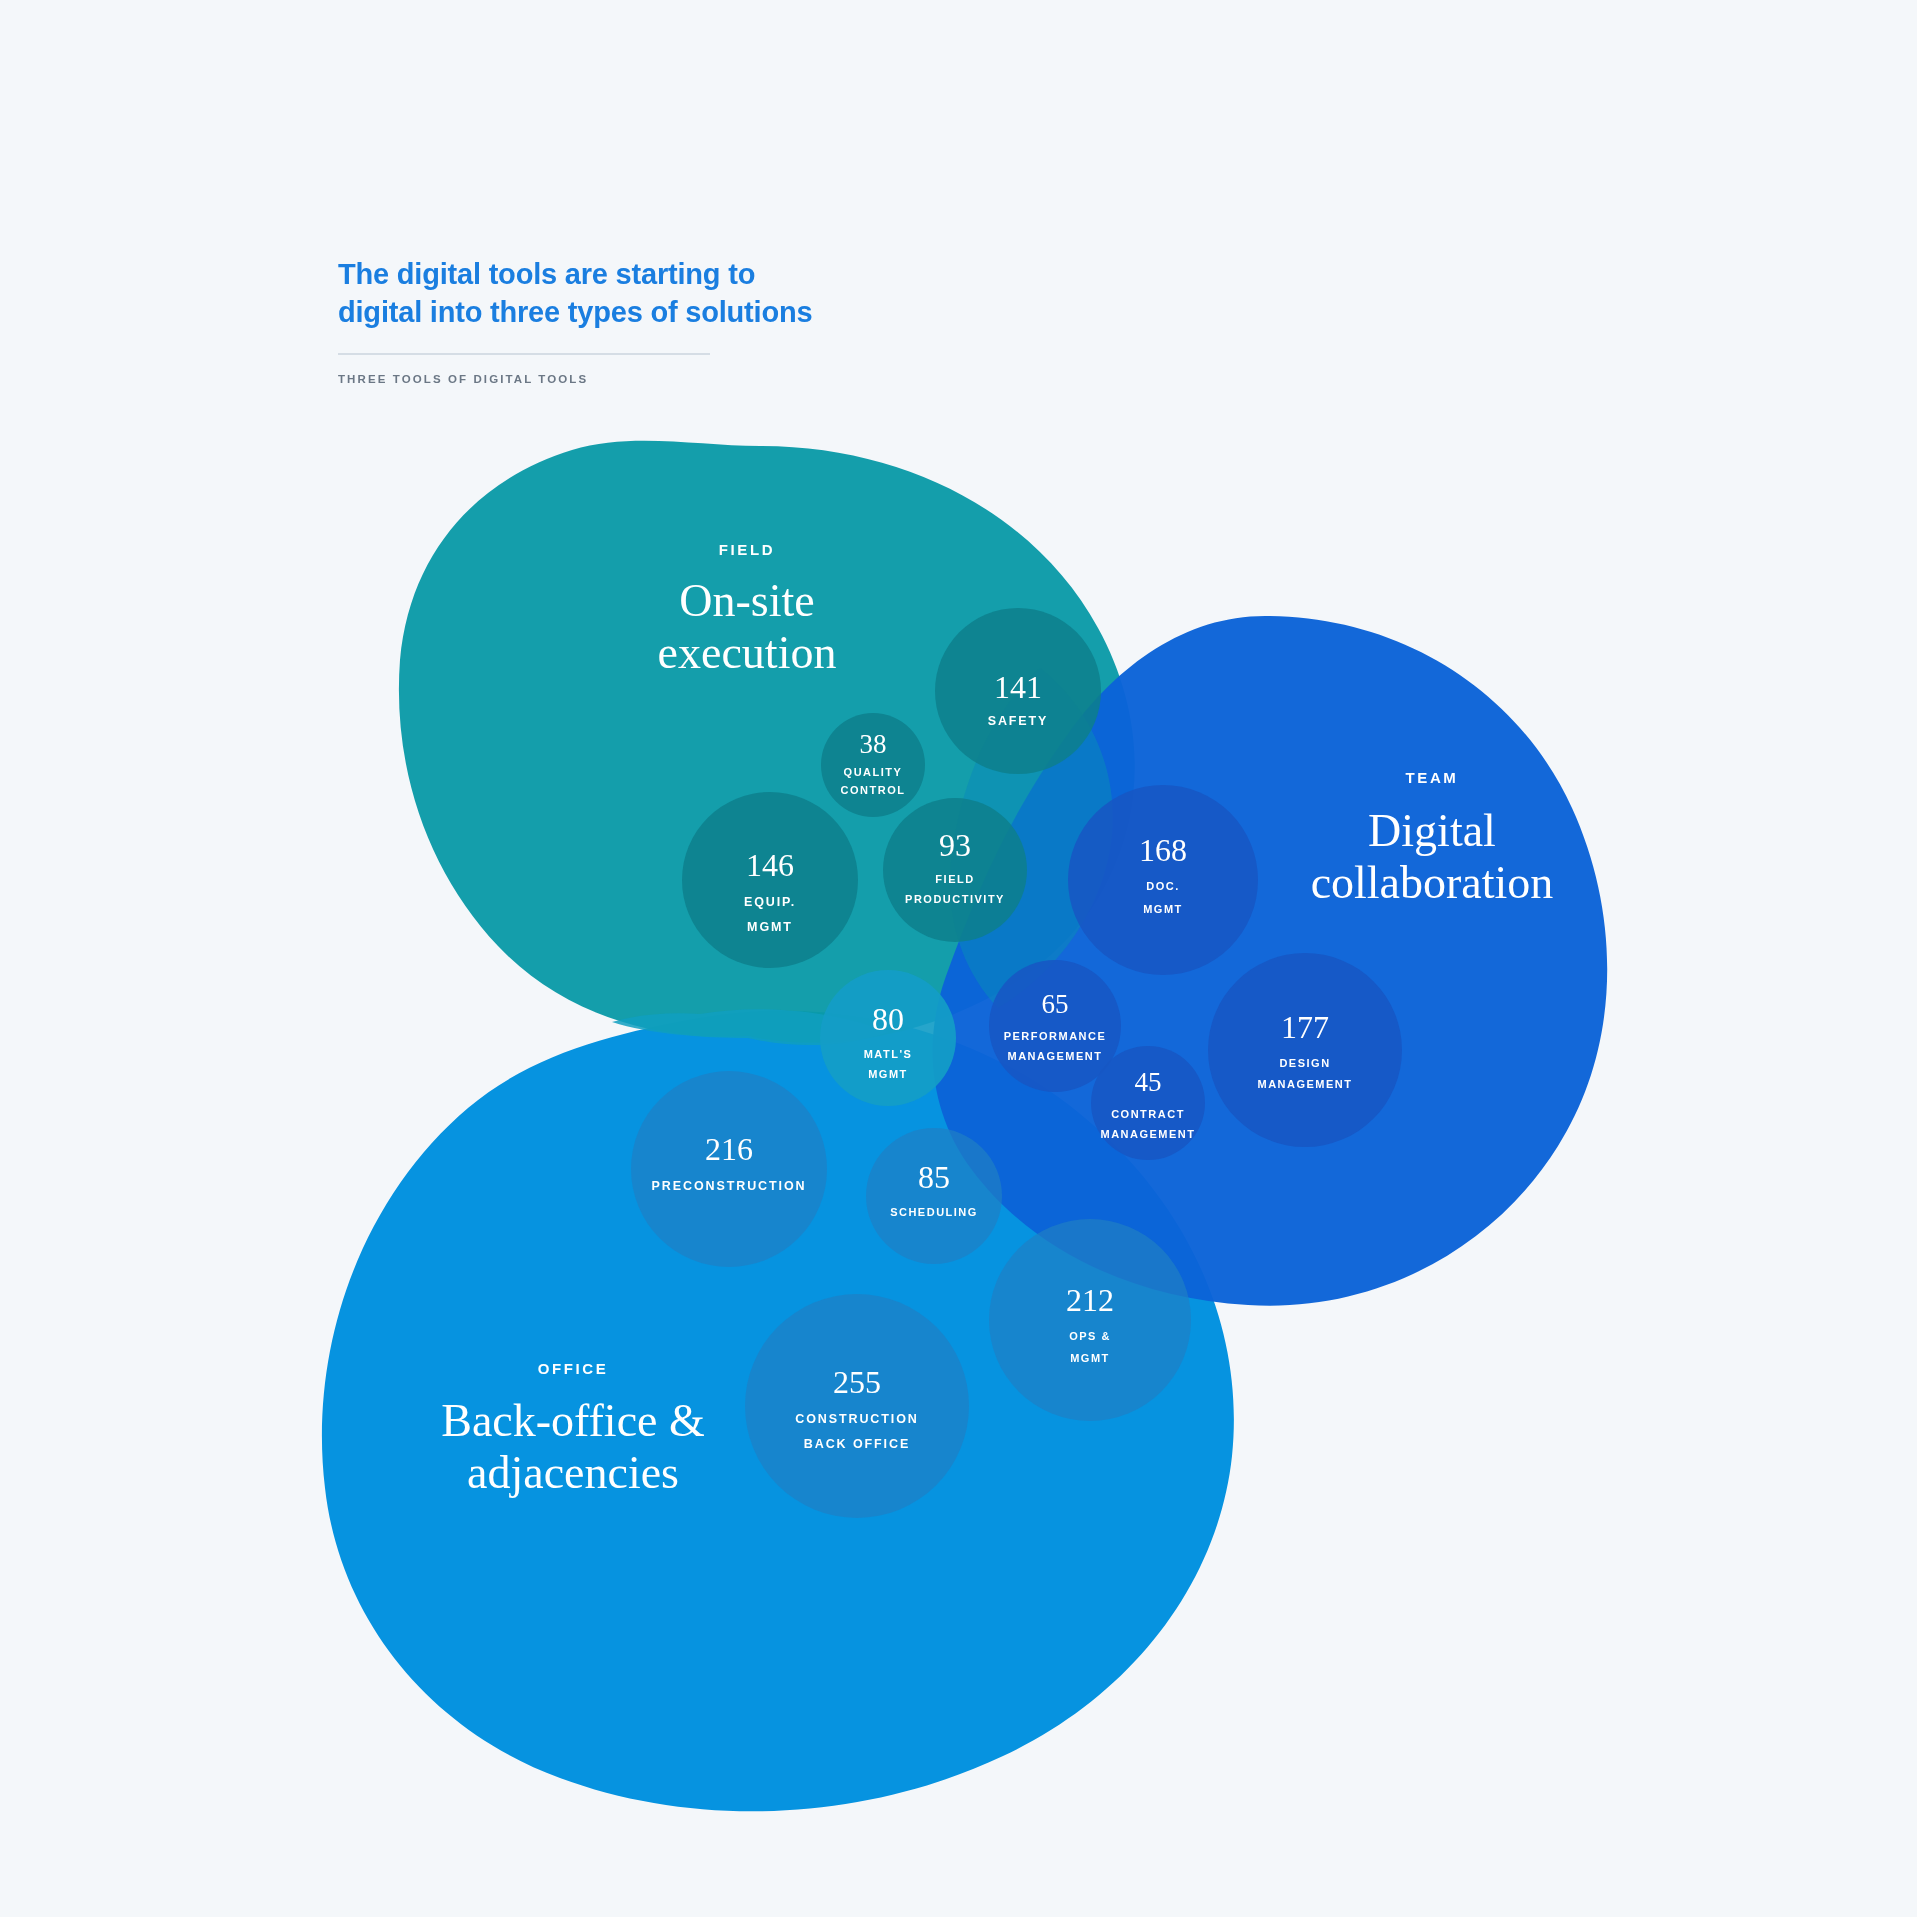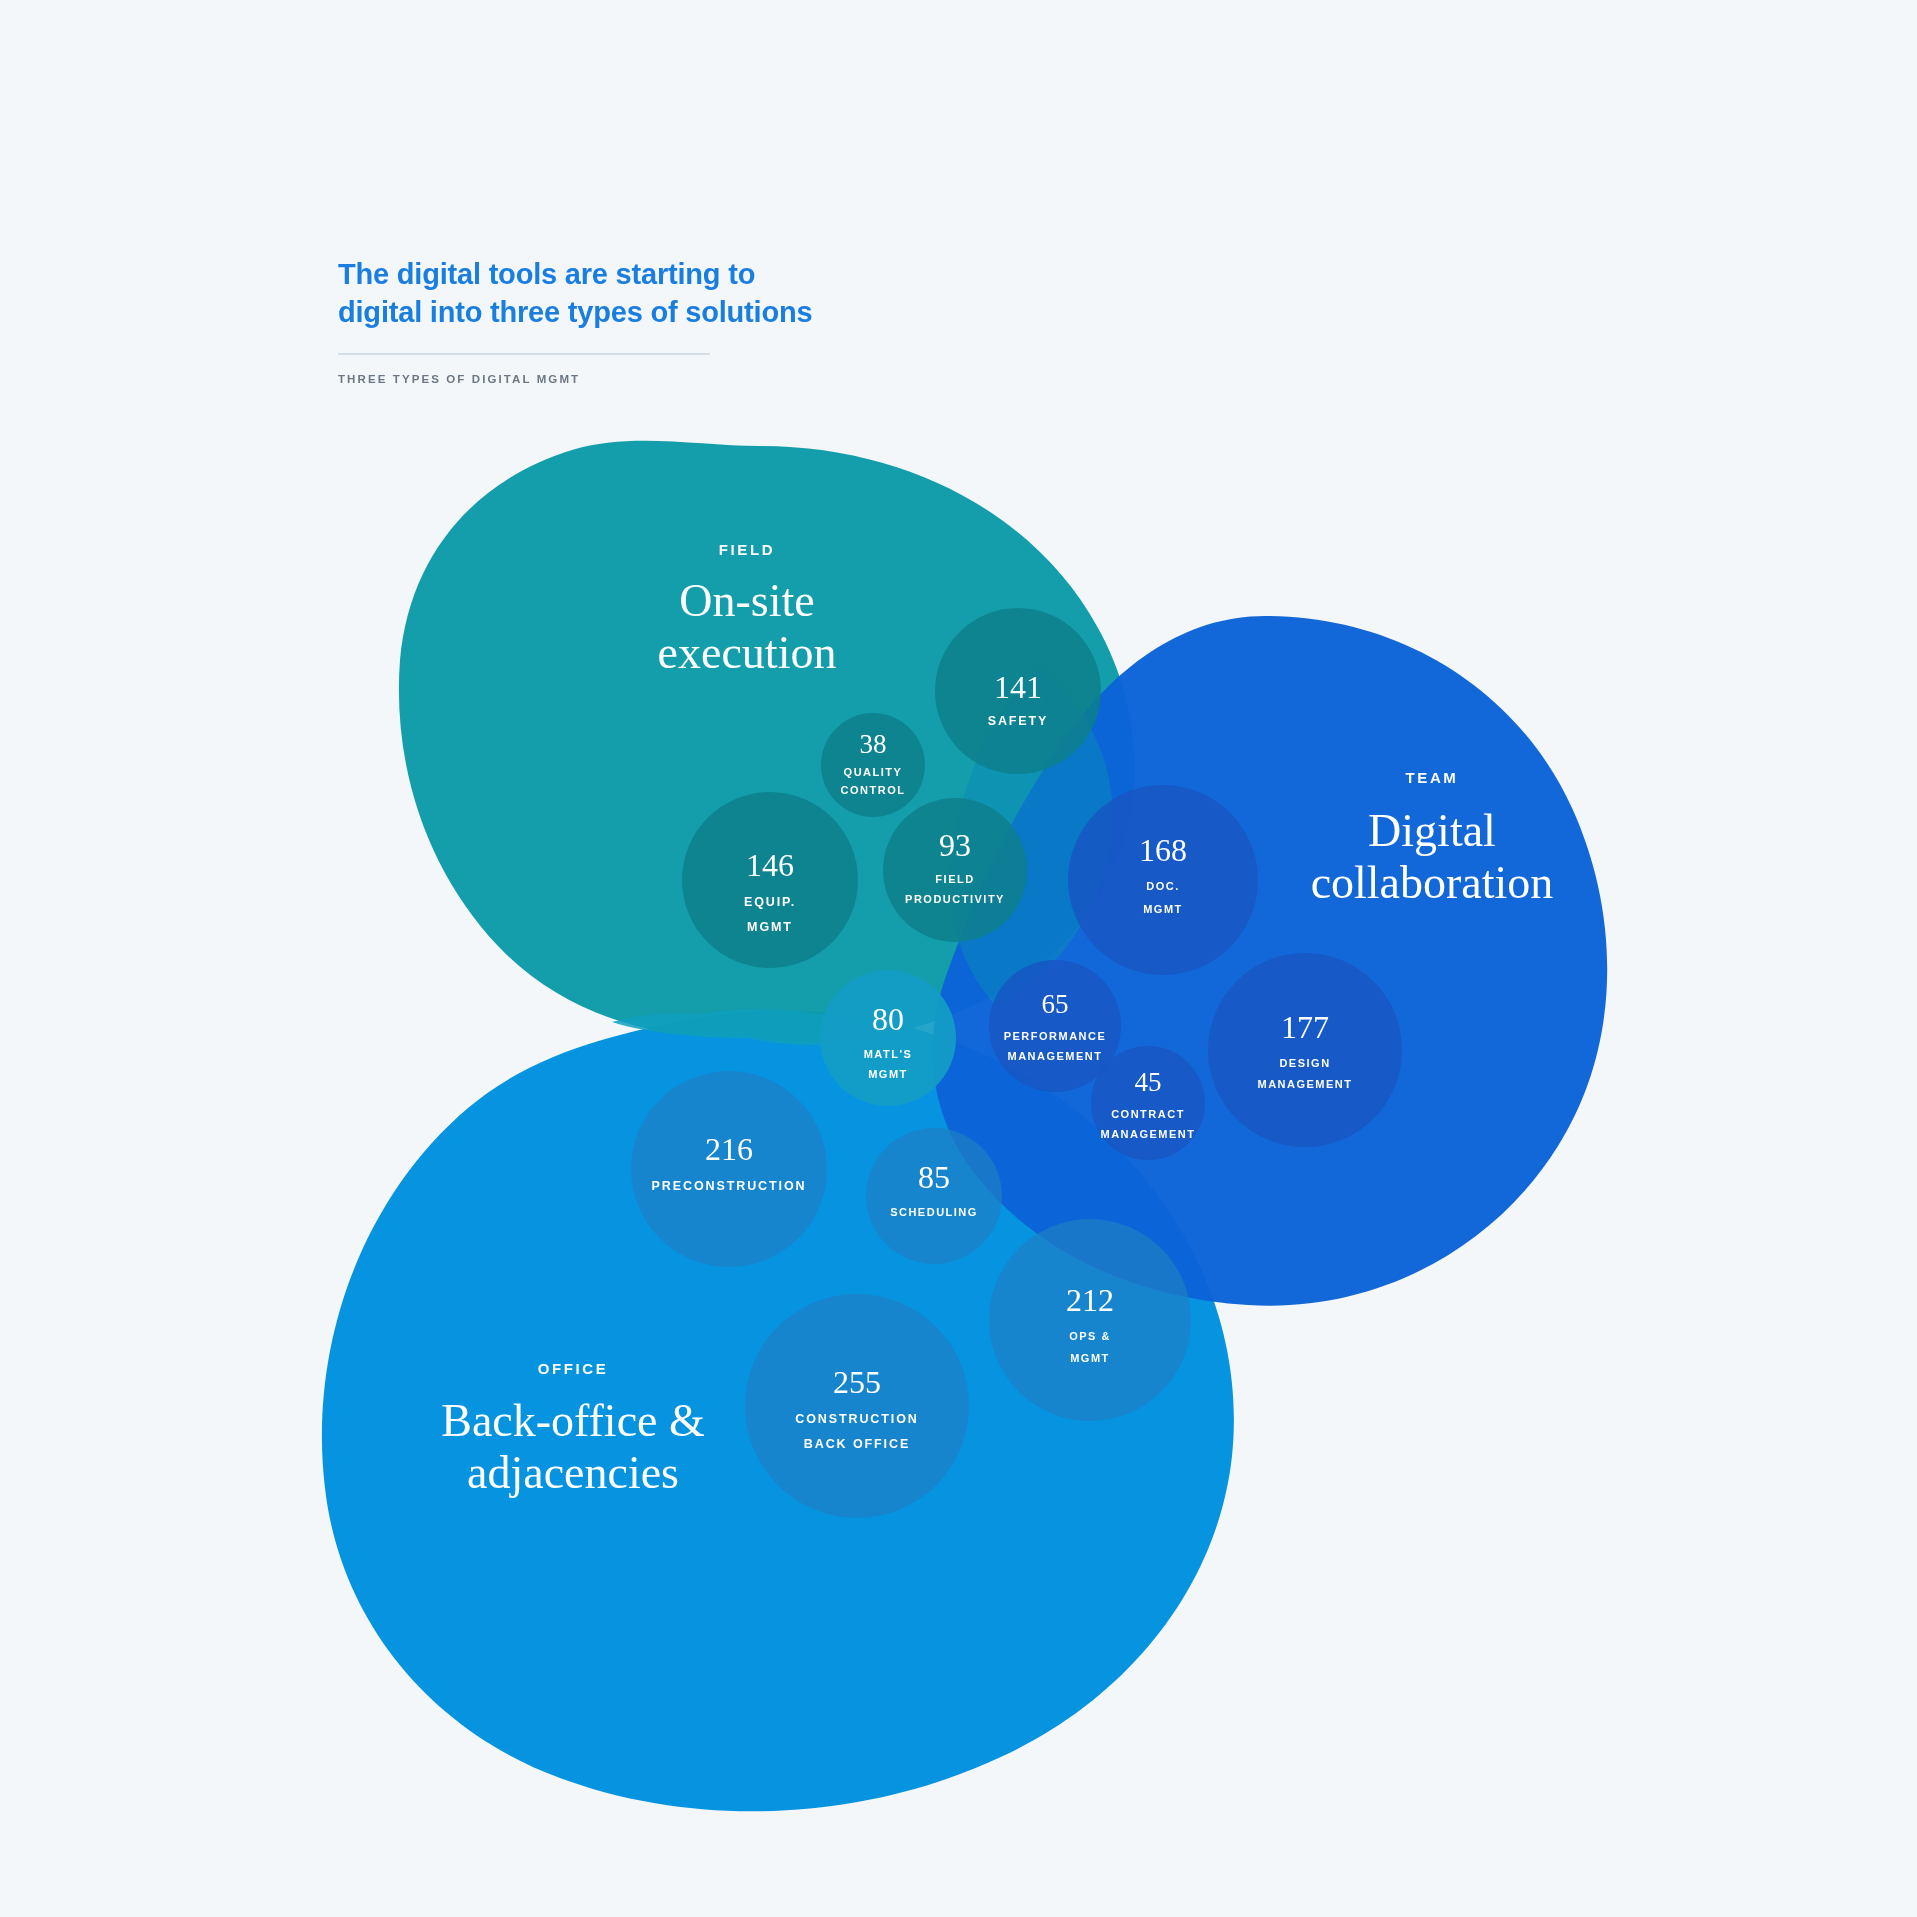--- a/index.html
+++ b/index.html
@@ -56,21 +56,21 @@
 <body>
 
 <div id="stage">
 
   <div class="header">
     <h1>
       <span>The digital tools are starting to</span><br>
       <span>digital into three types of solutions</span>
     </h1>
     <div class="rule"></div>
-    <div class="kicker">THREE TYPES OF DIGITAL MGMT</div>
+    <div class="kicker">THREE TOOLS OF DIGITAL TOOLS</div>
   </div>
 
   <svg class="viz" viewBox="0 0 1917 1917">
 
     <path fill="#0693e0" d="M 700 1010
          C 840 985, 985 1025, 1085 1110
          C 1190 1198, 1245 1322, 1232 1448
          C 1218 1578, 1128 1690, 1003 1748
          C 868 1812, 700 1822, 560 1770
          C 430 1722, 340 1612, 325 1480

